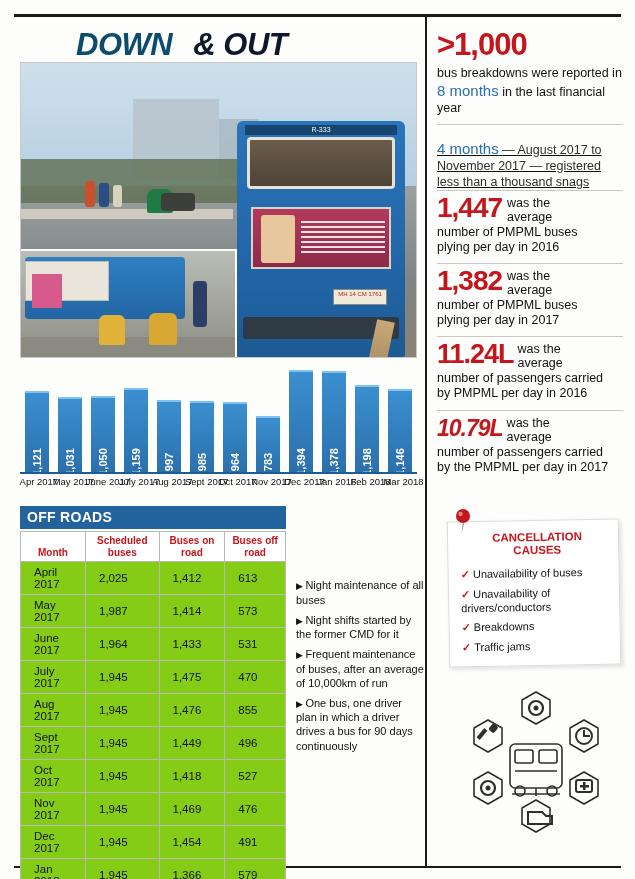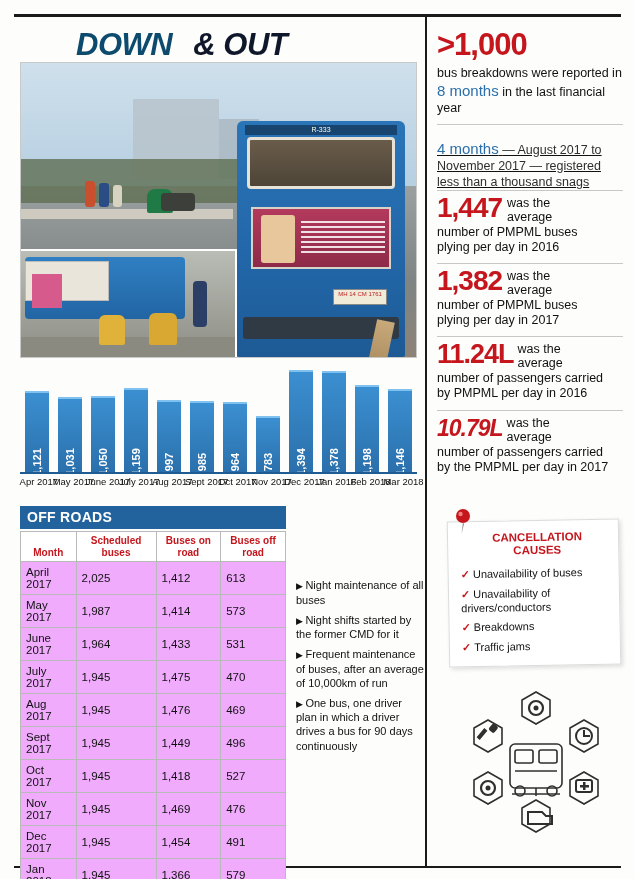--- a/index.html
+++ b/index.html
@@ -187,21 +187,21 @@
   table.offroads {
     position:absolute; left:20px; top:531px; width:266px;
     border-collapse: collapse; font-size:11.5px;
   }
   table.offroads th {
     color:#c4161c; font-weight:bold; font-size:10px;
     border:1px solid #b9b9b9; padding:3px 4px; vertical-align:bottom;
     background:#ffffff; line-height:1.15;
   }
   table.offroads td {
-    border:1px solid #b9b9b9; padding:4px 5px; color:#111; background:#f0abfc;
+    border:1px solid #b9b9b9; padding:4px 13px; color:#111; background:#84cc16;
   }
   table.offroads td.num { }
   table.offroads td.mon { text-align:left; }
 
   
   .rect-title {
     position:absolute; left:296px; top:540px; width:126px;
     color:#c4161c; font-size:13px; font-weight:bold; line-height:1.12;
   }
   .rect-list {
@@ -388,21 +388,21 @@
         <tr>
           <td class="mon">July 2017</td>
           <td class="num">1,945</td>
           <td class="num">1,475</td>
           <td class="num">470</td>
         </tr>
         <tr>
           <td class="mon">Aug 2017</td>
           <td class="num">1,945</td>
           <td class="num">1,476</td>
-          <td class="num">469</td>
+          <td class="num">855</td>
         </tr>
         <tr>
           <td class="mon">Sept 2017</td>
           <td class="num">1,945</td>
           <td class="num">1,449</td>
           <td class="num">496</td>
         </tr>
         <tr>
           <td class="mon">Oct 2017</td>
           <td class="num">1,945</td>

